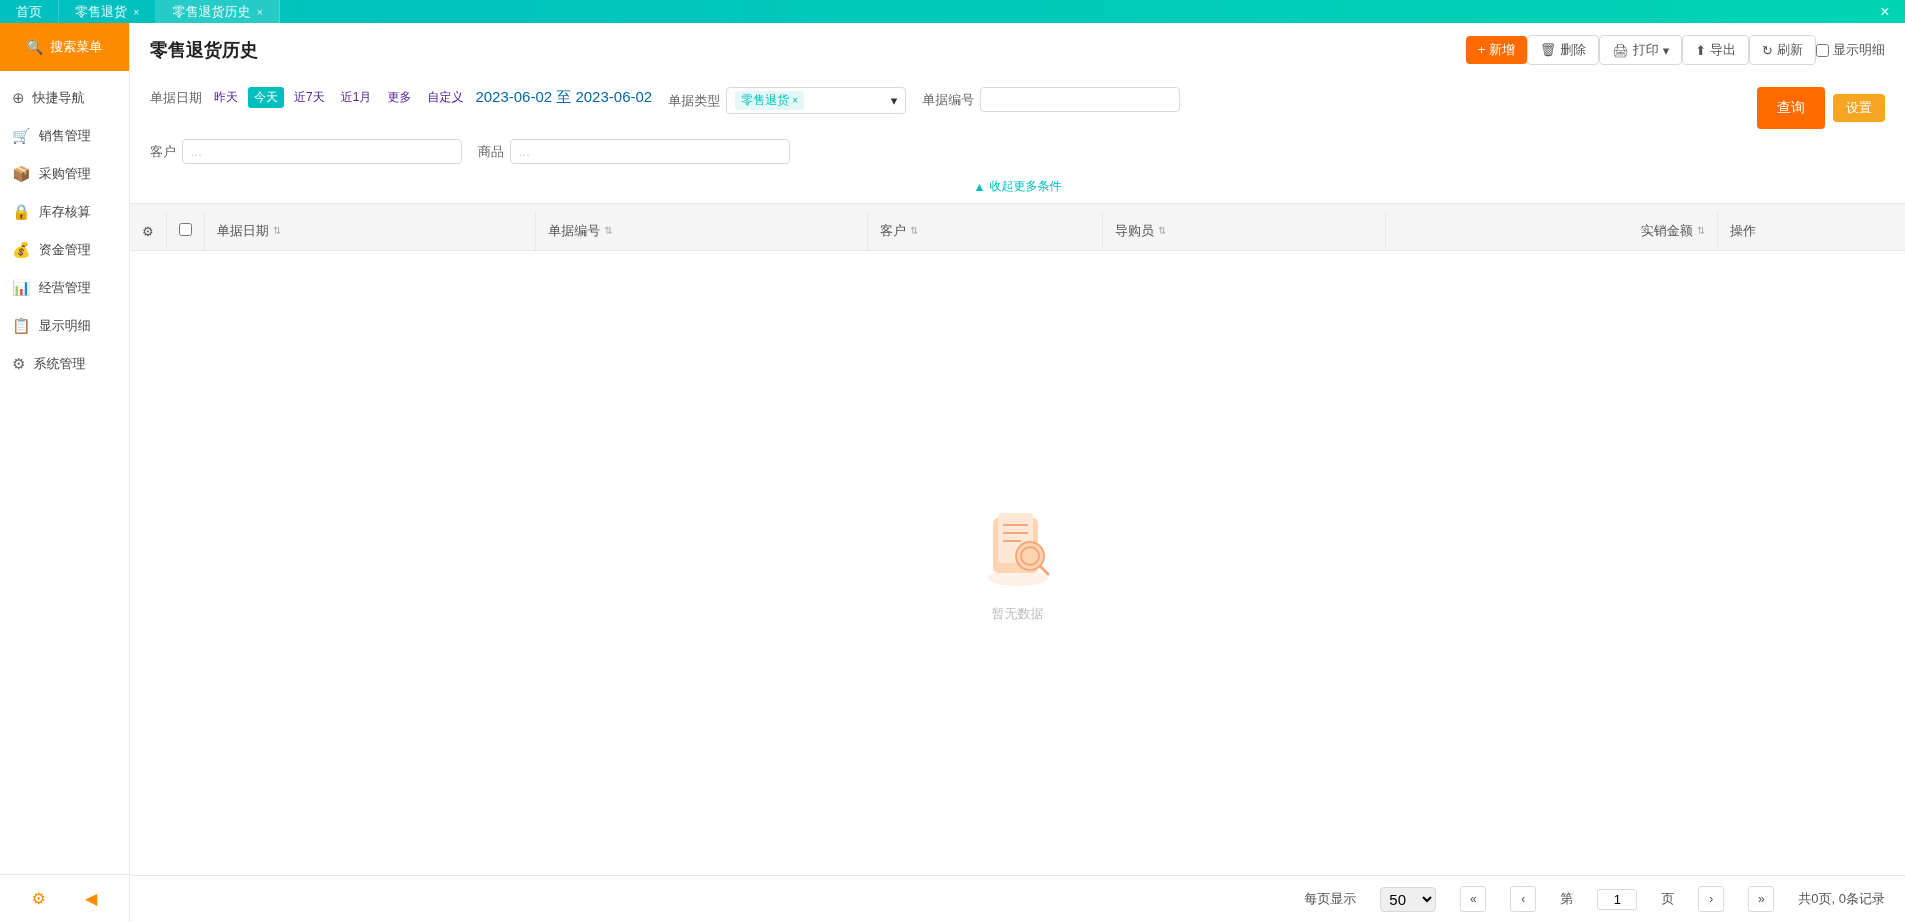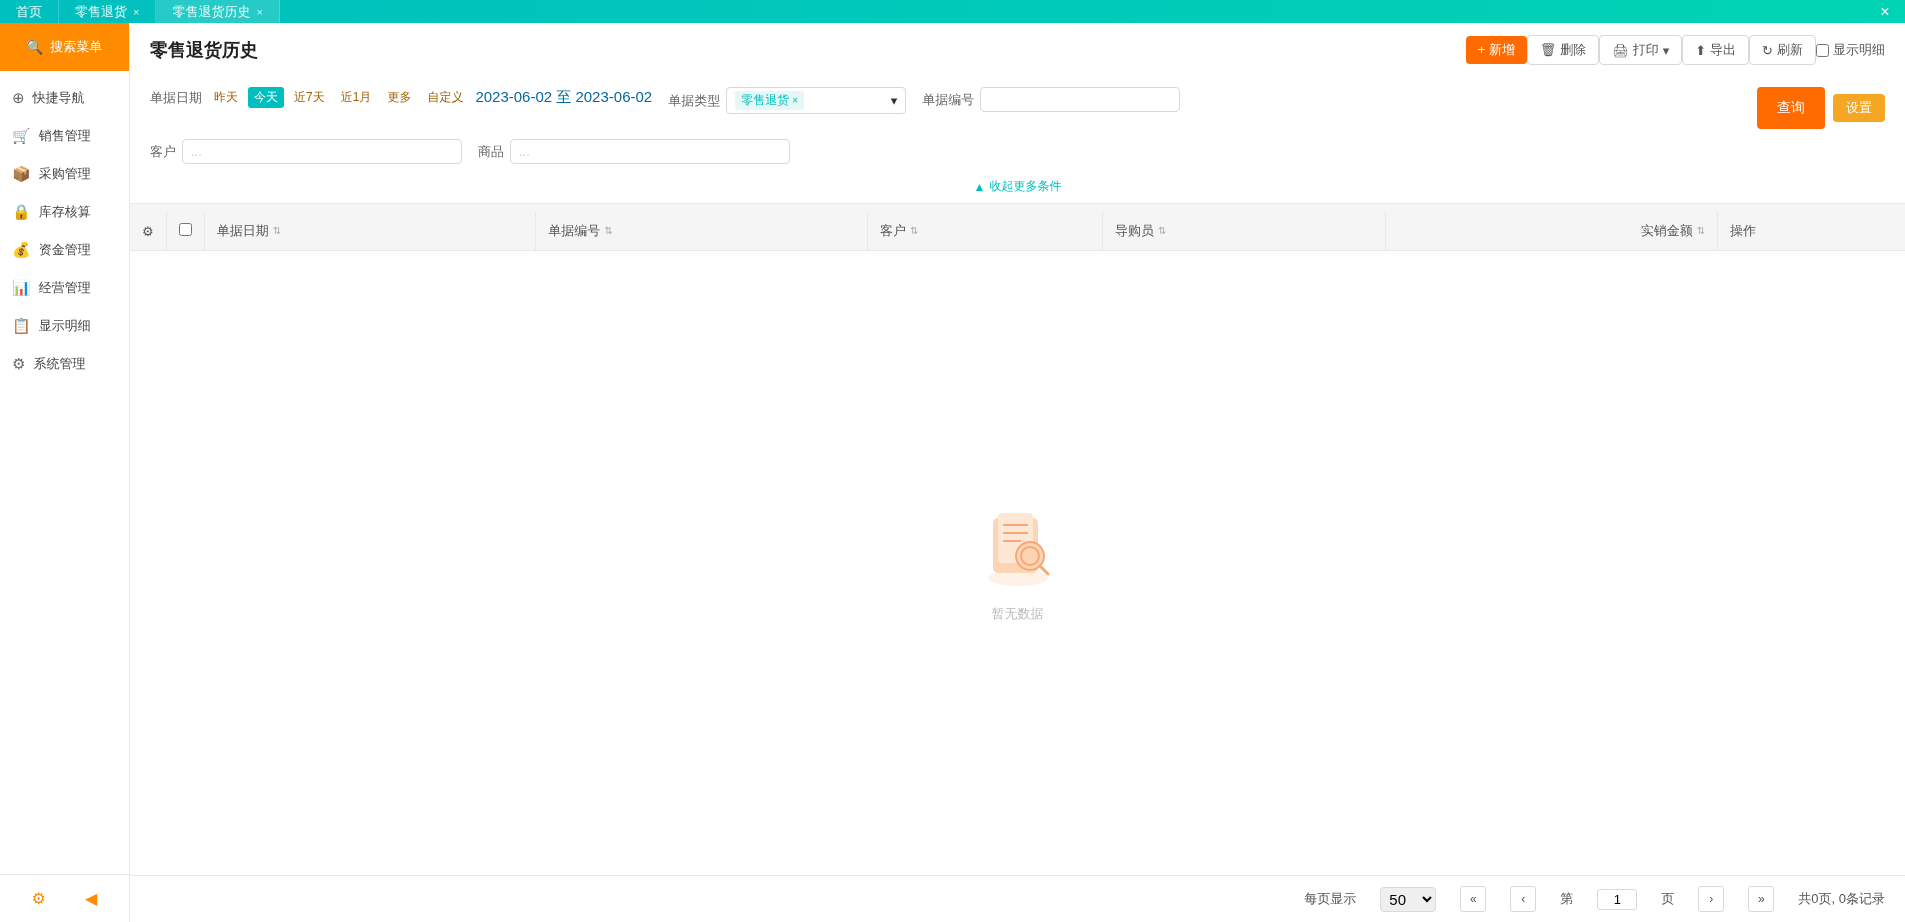--- a/index.html
+++ b/index.html
@@ -203,21 +203,21 @@
     }
     .filter-date-buttons {
       display: flex;
       align-items: center;
       gap: 4px;
     }
     .date-btn {
       padding: 2px 6px;
       font-size: 12px;
       cursor: pointer;
-      color: #a16207;
+      color: #4c1d95;
       background: transparent;
       border: none;
       border-radius: 3px;
     }
     .date-btn.active {
       background: #00bfbf;
       color: white;
       border-radius: 3px;
     }
     .date-range-text {

